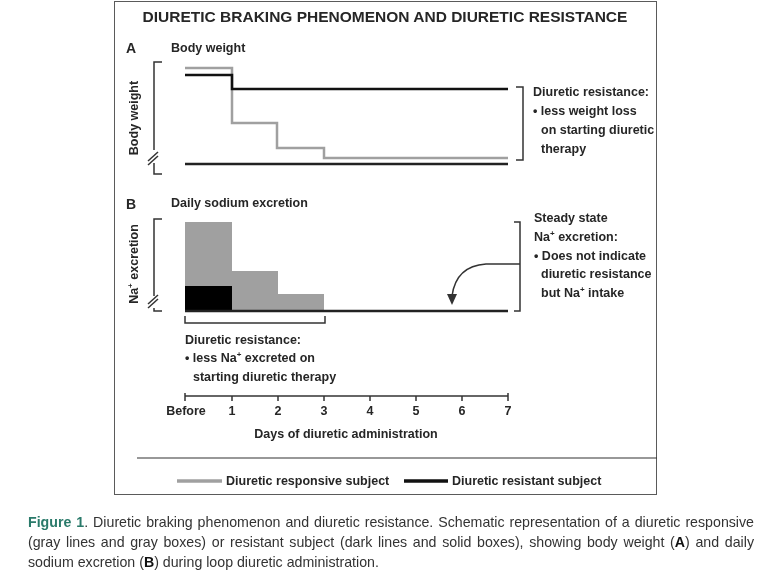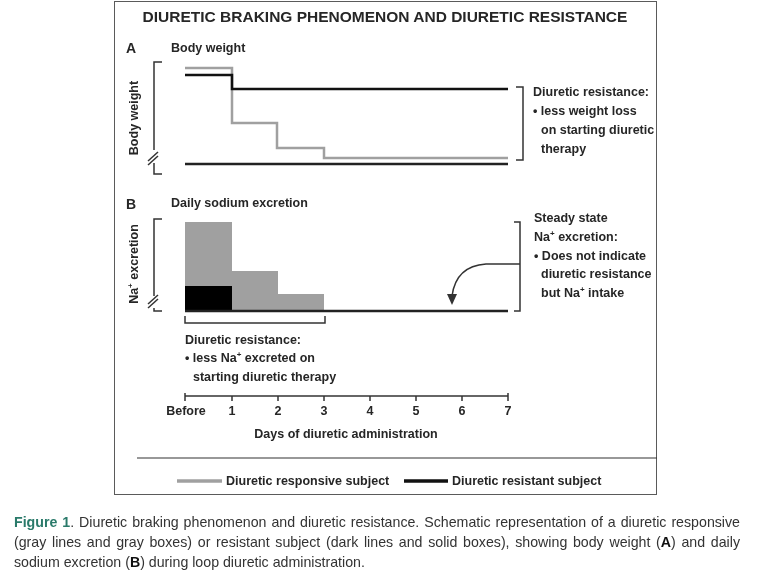--- a/index.html
+++ b/index.html
@@ -1,20 +1,20 @@
 <!DOCTYPE html>
 <html><head>
   <meta charset="utf-8">
   <style>
     html, body { margin:0; padding:0; background:#ffffff; }
     body { width:768px; height:585px; position:relative; overflow:hidden; font-family:"Liberation Sans", sans-serif; }
     .frame { position:absolute; left:114px; top:1px; width:543px; height:494px; border:1.5px solid #5a5a5a; box-sizing:border-box; background:#fff; }
     svg.fig { position:absolute; left:0; top:0; }
     .t { font-family:"Liberation Sans", sans-serif; fill:#262626; }
-    .caption { position:absolute; left:14px; top:512px; width:726px; font-size:14.2px; line-height:20px; color:#333; text-align:justify; font-family:"Liberation Sans", sans-serif; }
+    .caption { position:absolute; left:28px; top:512px; width:726px; font-size:14.2px; line-height:20px; color:#333; text-align:justify; font-family:"Liberation Sans", sans-serif; }
     .caption .fig-label { color:#2a7a6a; font-weight:bold; }
     .caption b { color:#111; }
   </style>
 </head>
 <body>
 
 <div class="frame"></div>
 
 <svg class="fig" width="768" height="510" viewBox="0 0 768 510">
 

